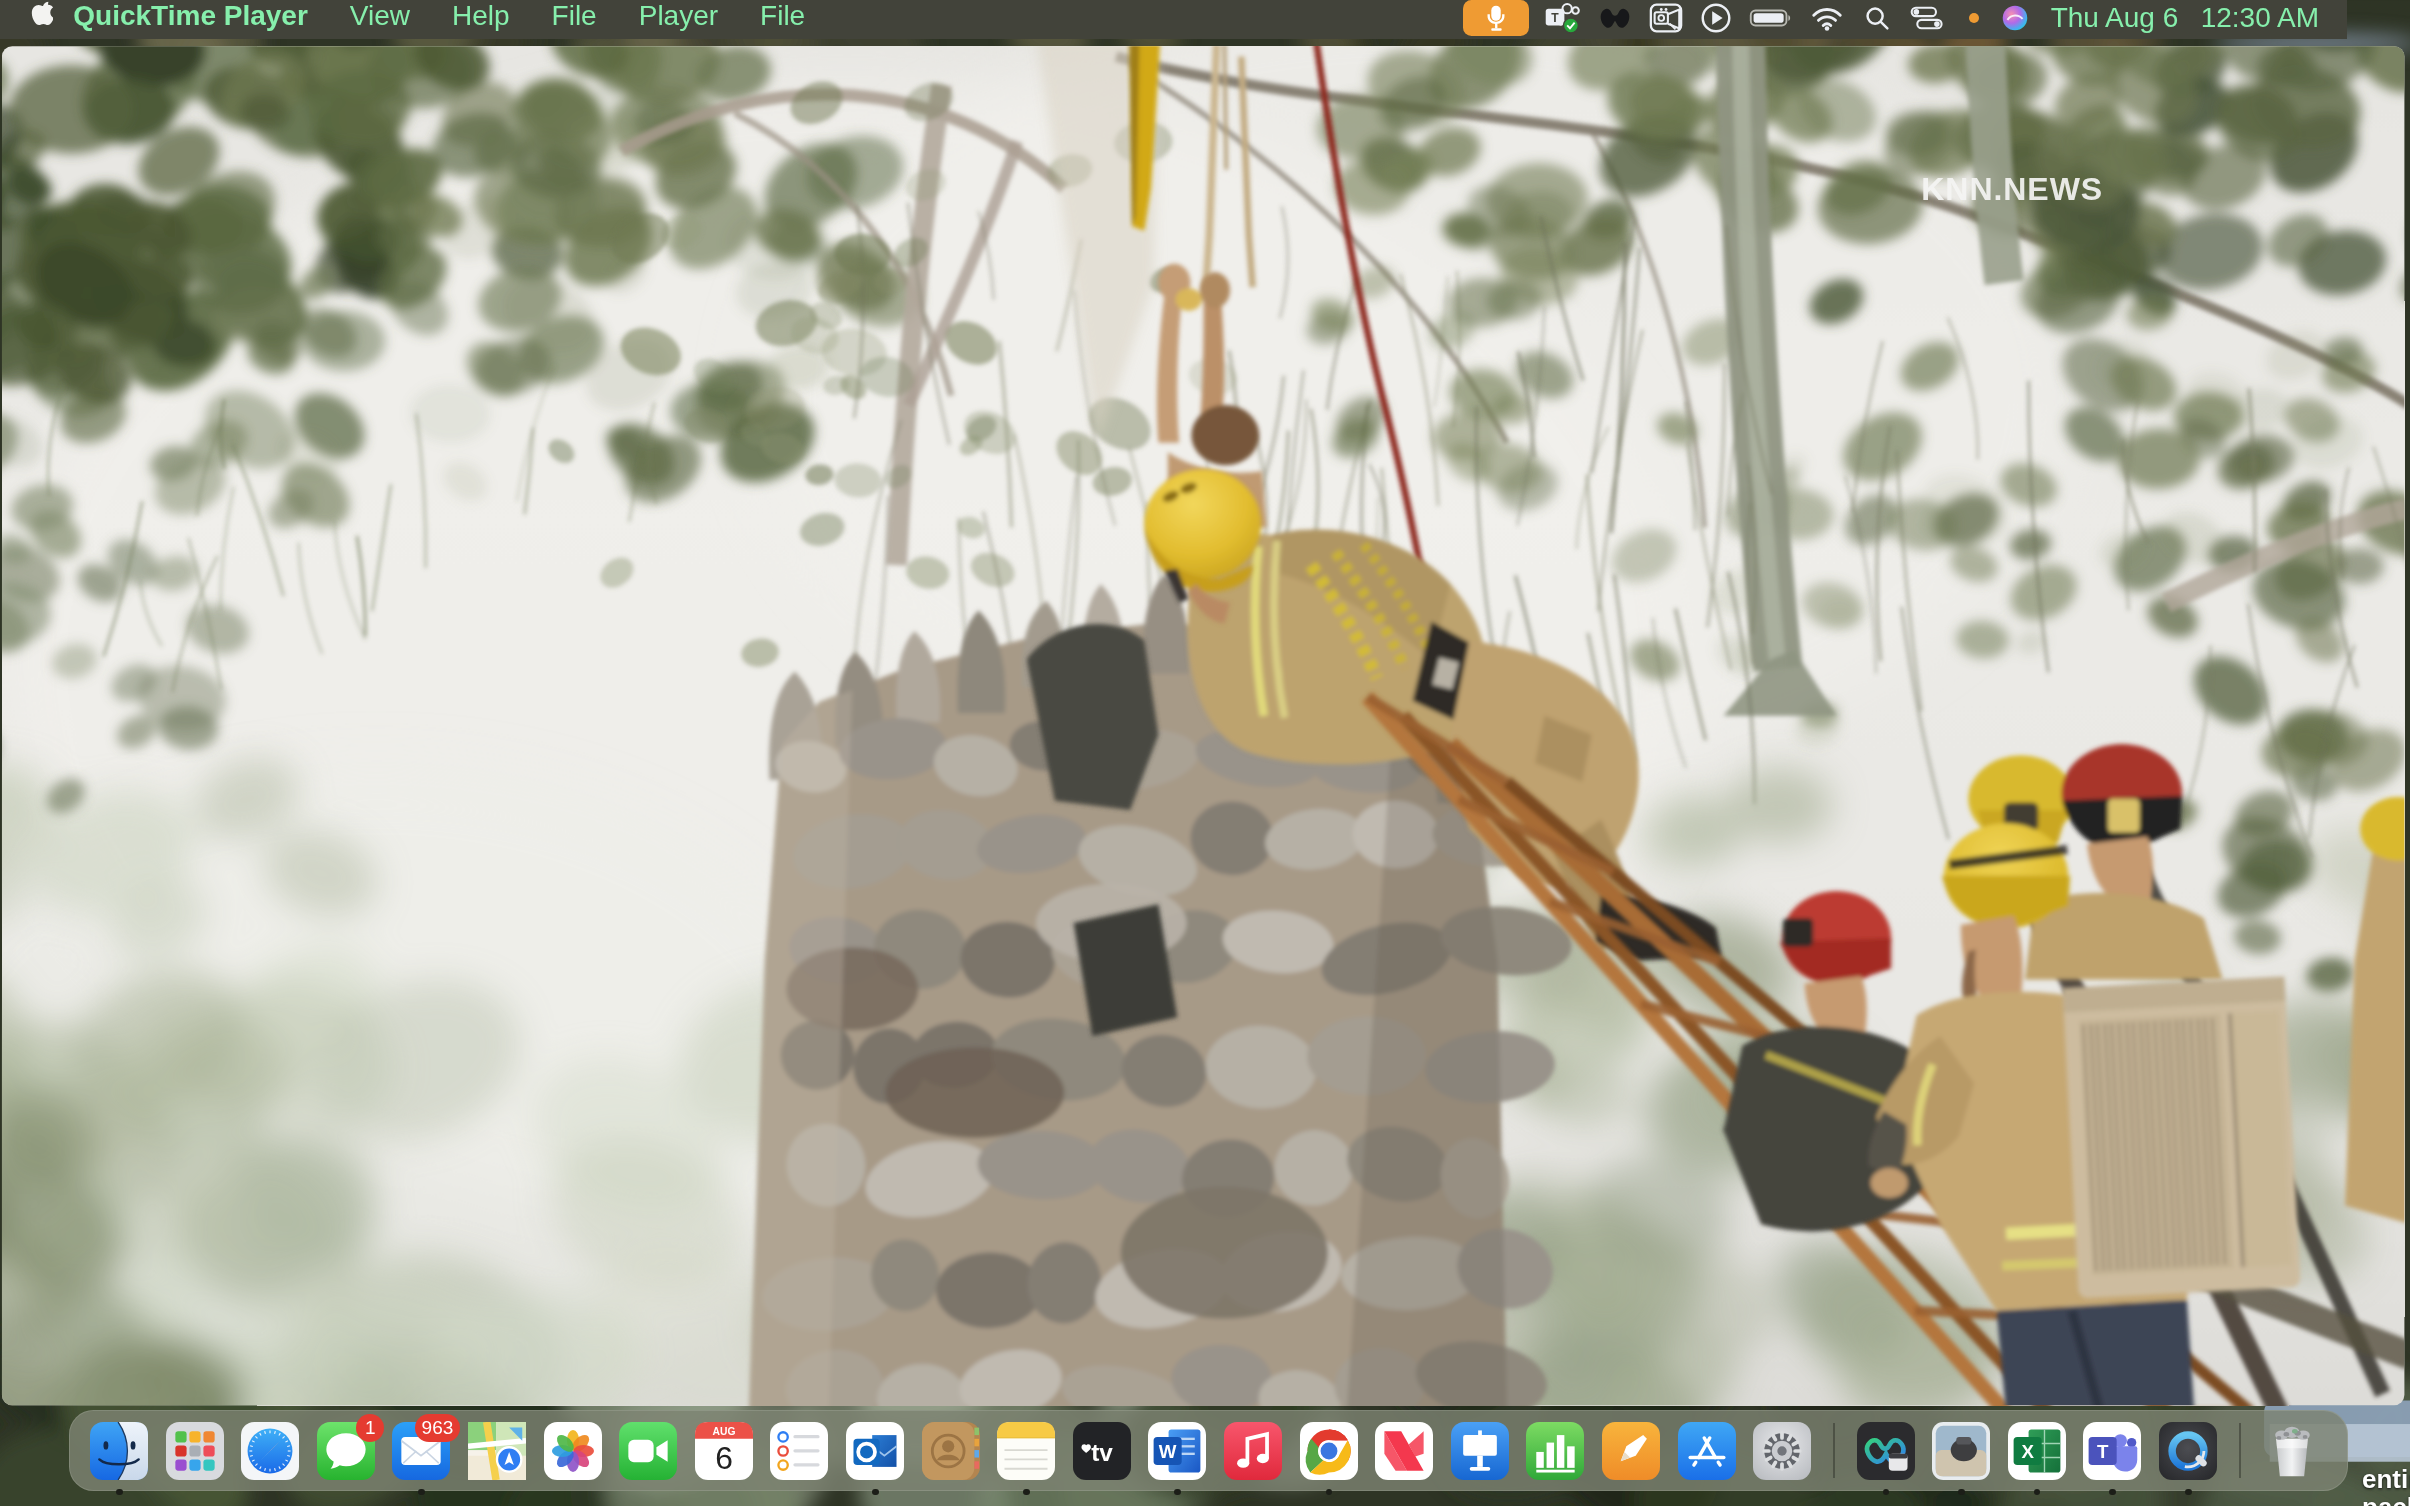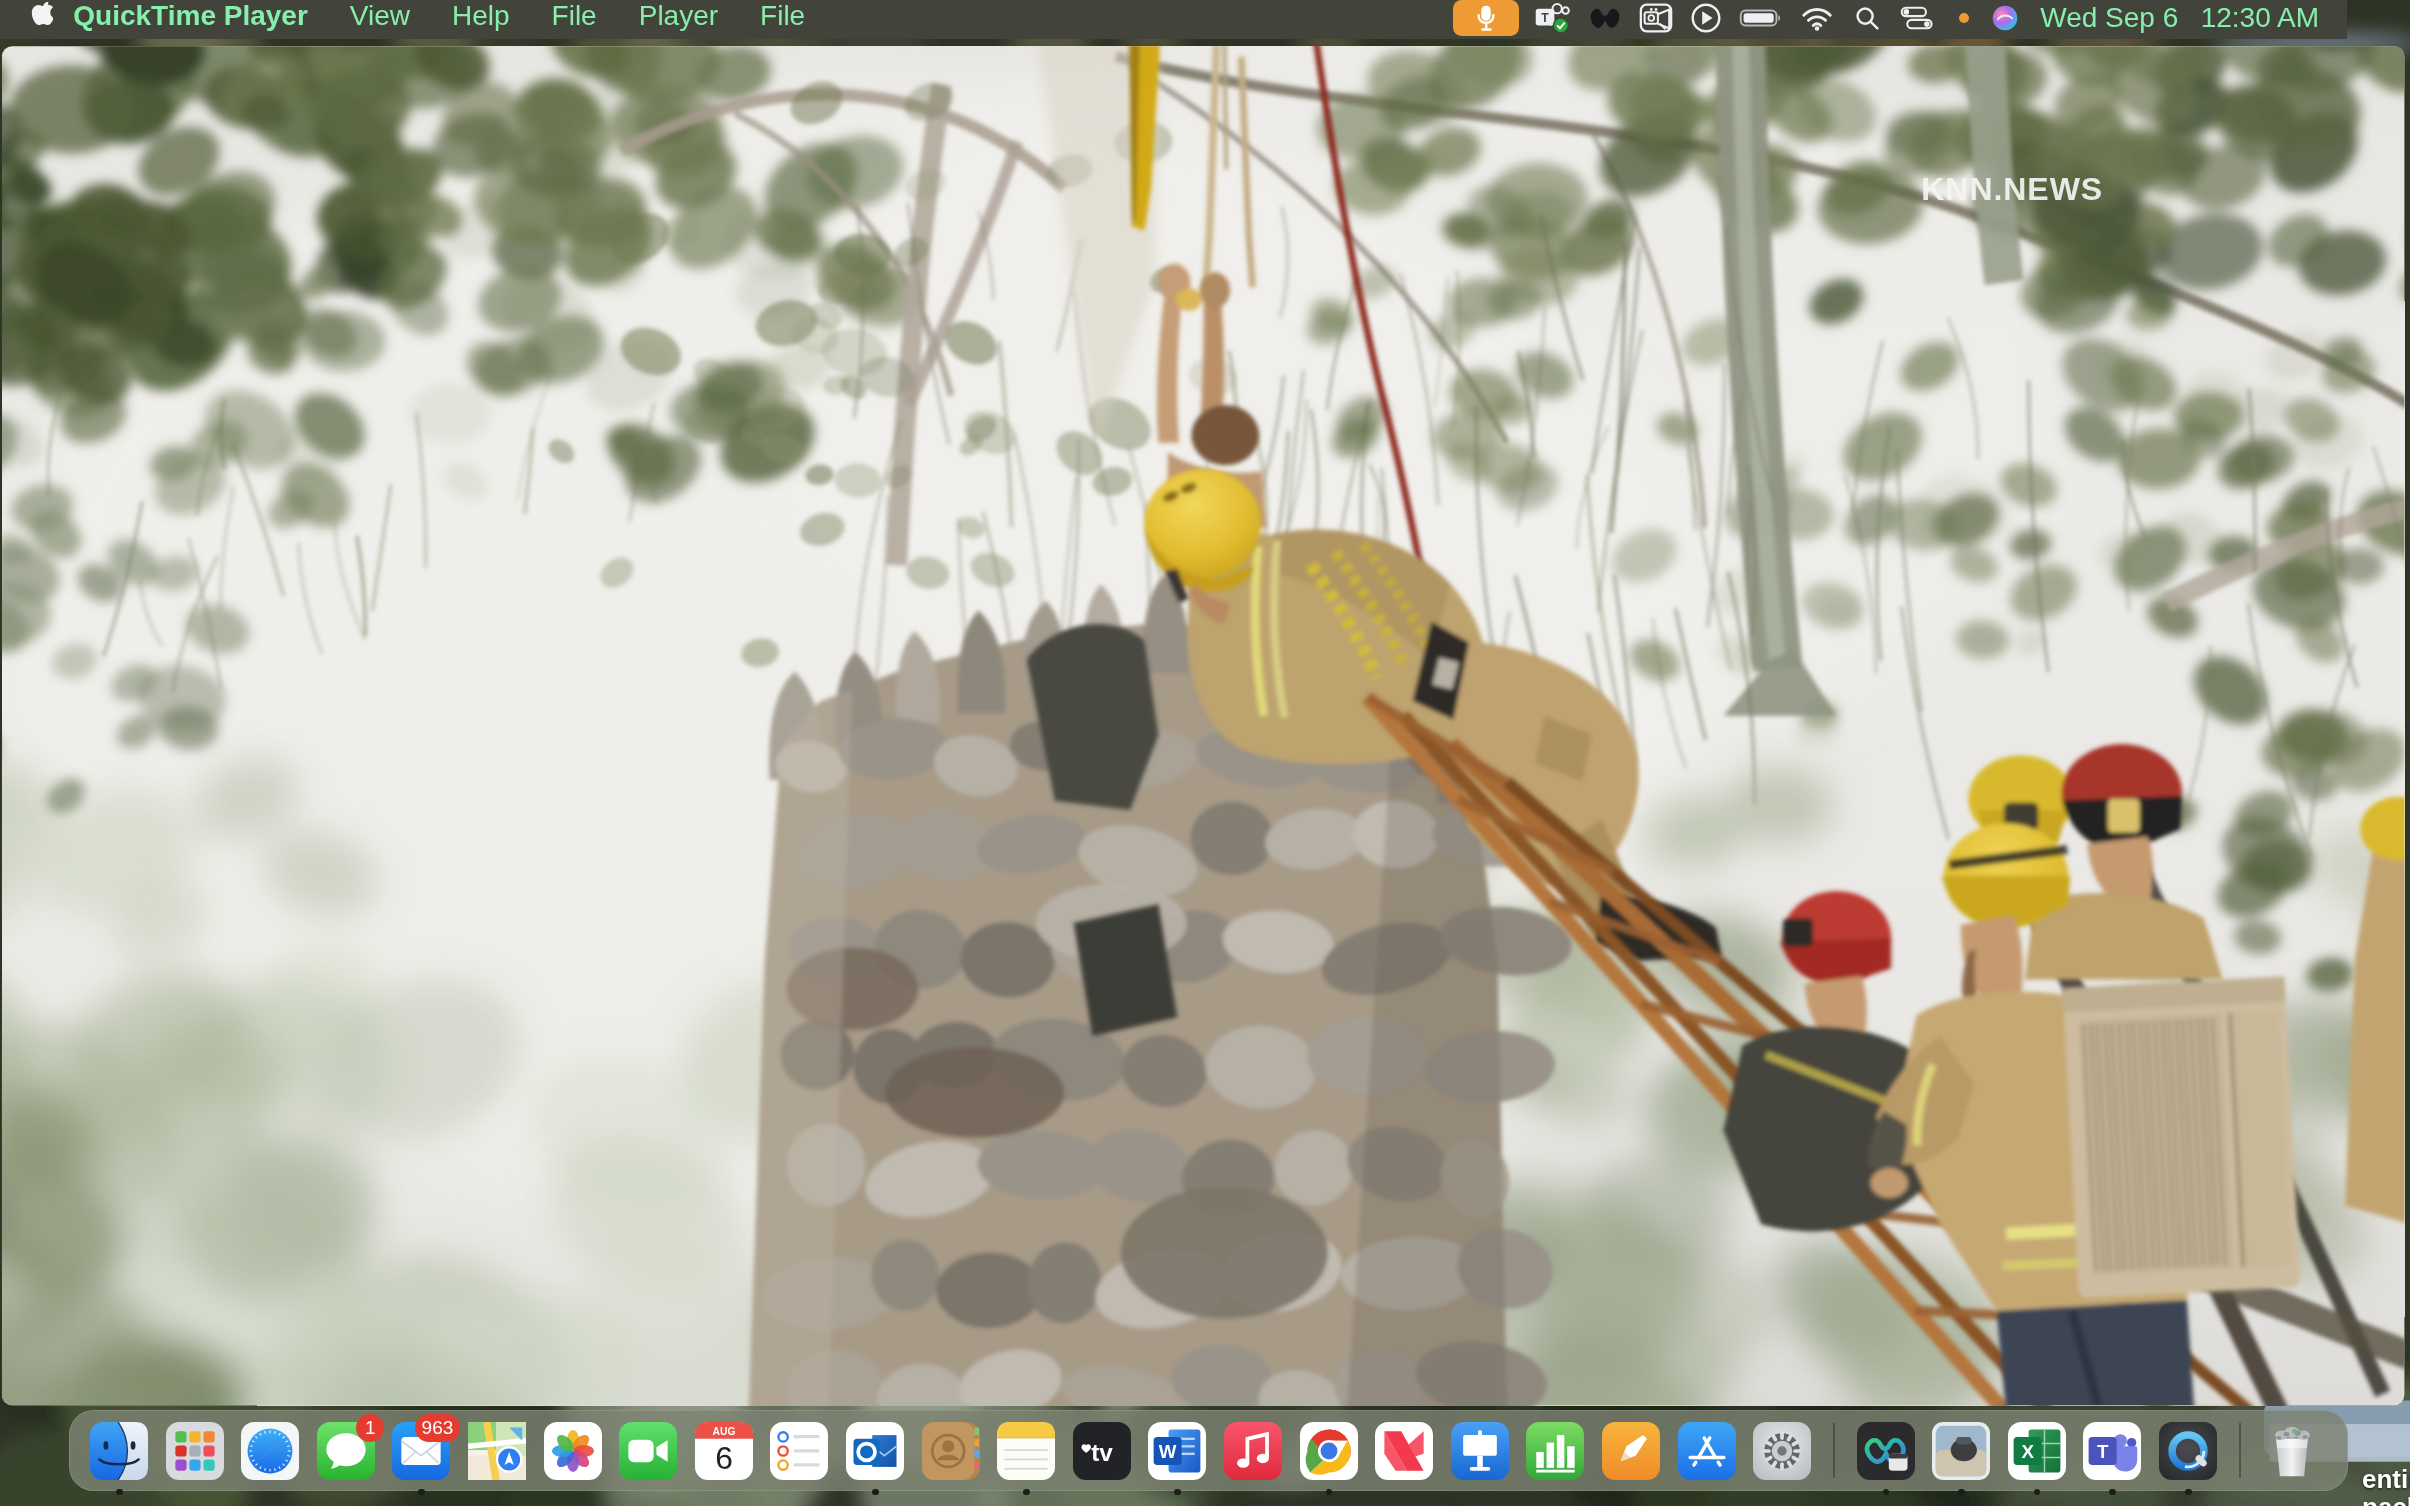--- a/index.html
+++ b/index.html
@@ -1157,21 +1157,21 @@
             <radialGradient id="sir" cx="0.35" cy="0.35" r="0.8">
               <stop offset="0" stop-color="#f68fb2"></stop>
               <stop offset="0.45" stop-color="#b06ae8"></stop>
               <stop offset="0.8" stop-color="#3fb4f0"></stop>
               <stop offset="1" stop-color="#2bd8c2"></stop>
             </radialGradient>
           </defs>
           <circle cx="18" cy="19" r="13" fill="url(#sir)"></circle>
           <path d="M10,21 C14,15 22,15 26,20" stroke="#fff" stroke-width="2" fill="none" opacity="0.85"></path>
         </svg>
-<span style="margin-left:5.6px">Wed Sep 6</span>
+<span style="margin-left:5.6px">Thu Aug 6</span>
         <span style="margin-left:9.4px">12:30 AM</span>
 </div>
 </div>
     <div id="dock">
       <div class="di"><svg width="58" height="58" viewBox="0 0 62 62">
           <defs>
             <linearGradient id="fnd" x1="0" y1="0" x2="0" y2="1">
               <stop offset="0" stop-color="#3fa4f5"></stop>
               <stop offset="1" stop-color="#1668e3"></stop>
             </linearGradient>

